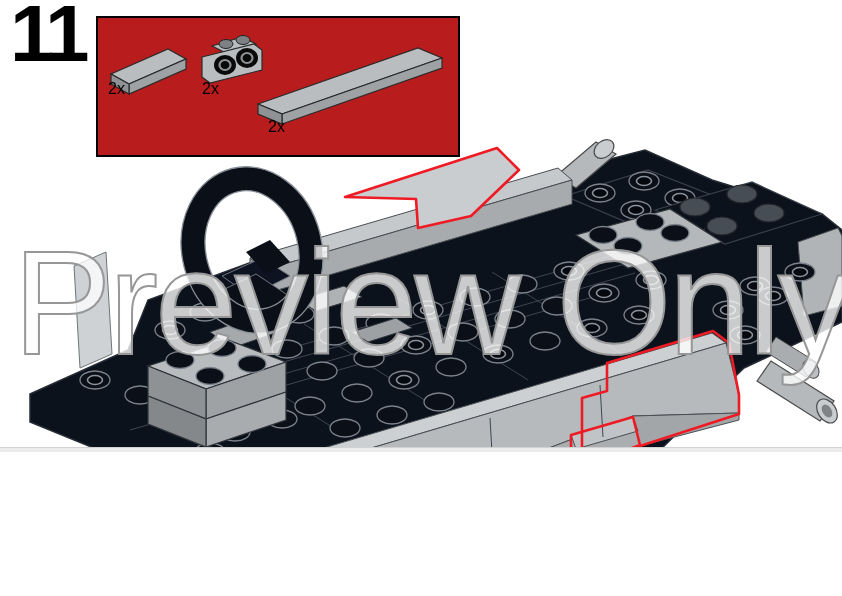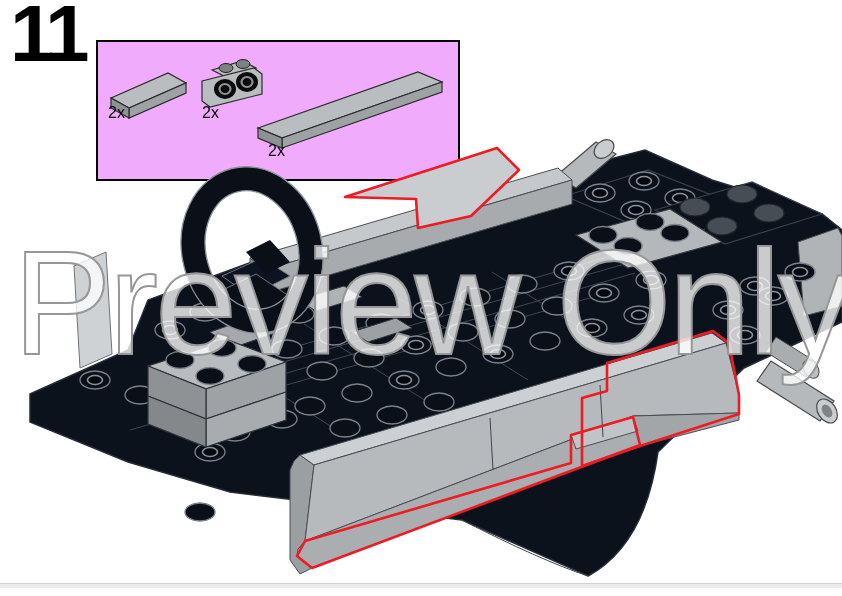--- a/index.html
+++ b/index.html
@@ -1,21 +1,21 @@
 <!DOCTYPE html>
 <html><head>
 <meta charset="utf-8">
 <style>
   html,body{margin:0;padding:0;background:#ffffff;}
-  .page{position:relative;width:842px;height:588px;background:#ffffff;overflow:hidden;
+  .page{position:relative;width:842px;height:452px;background:#ffffff;overflow:hidden;
         font-family:"Liberation Sans",sans-serif;}
   .step-number{position:absolute;left:10px;top:-6px;font-size:80px;font-weight:bold;
         color:#000;letter-spacing:-5px;line-height:1;}
   .parts-box{position:absolute;left:96px;top:16px;width:364px;height:141px;
-        background:#f0abfc;border:2px solid #000;box-sizing:border-box;margin-top:24px;}
+        background:#b91c1c;border:2px solid #000;box-sizing:border-box;}
   .part{position:absolute;}
   .p1{left:8px;top:20px;}
   .p2{left:98px;top:14px;}
   .p3{left:154px;top:16px;}
   .qty{position:absolute;font-size:16px;color:#000;}
   .q1{left:10px;top:62px;}
   .q2{left:104px;top:62px;}
   .q3{left:170px;top:100px;}
   .model{position:absolute;left:0;top:0;}
   .footer-divider{position:absolute;left:0;bottom:0;width:842px;height:5px;

